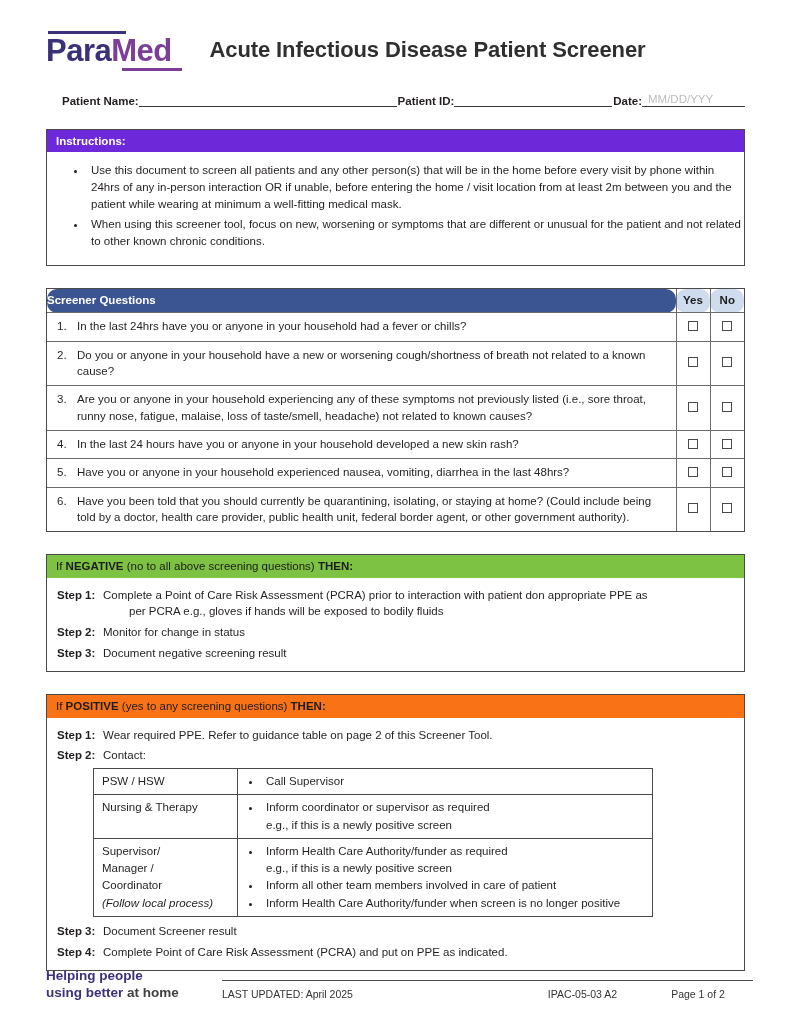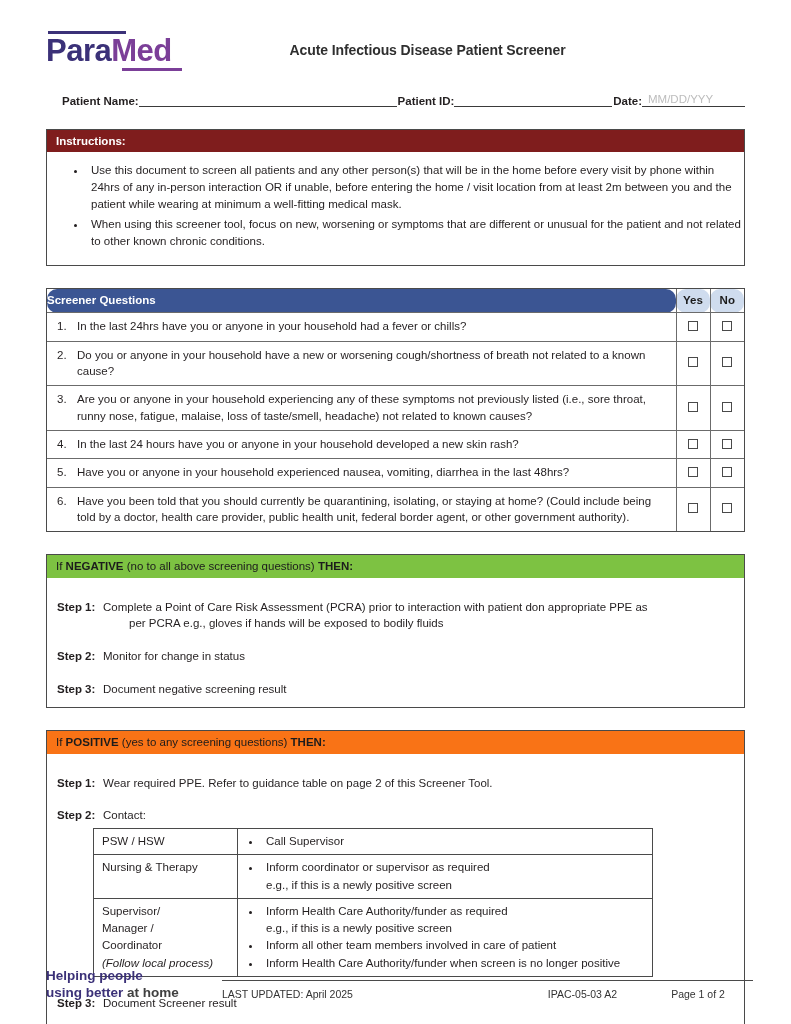--- a/index.html
+++ b/index.html
@@ -16,21 +16,21 @@
 
   
   .header { display:flex; align-items:center; padding-top: 38px; height: 62px; gap: 12px; }
   .logo { position: relative; width: 138px; flex: 0 0 138px; }
   .logo-topbar { position:absolute; left:2px; top:-4px; width:78px; height:3px; background:#3b3178; }
   .logo-underbar { position:absolute; left:76px; bottom:-5px; width:60px; height:3px; background:#7b3f98; }
   .logo-text { font-size: 31px; font-weight: 700; letter-spacing:-0.5px; line-height:1; }
   .logo-para { color:#3b3178; }
   .logo-med { color:#7b3f98; }
   .doc-title {
-    flex: 1 1 auto; text-align:center; font-size: 14px; font-weight: 700;
+    flex: 1 1 auto; text-align:center; font-size: 22px; font-weight: 700;
     color:#2f2f2f; letter-spacing:-0.1px; padding-right: 86px;
   }
 
   
   .patient-row {
     display:flex; align-items:flex-end; margin-top: 30px; font-size: 11.5px; font-weight: 700;
     color:#231f20;
     margin-left:16px;
   }
   .fld { display:flex; align-items:flex-end; }
@@ -42,21 +42,21 @@
   .date-ph {
     position:absolute; left:6px; bottom:1px; font-weight:400; font-size:11.5px; color:#bdbdbd;
   }
   .sp-1 { width: 16px; } .sp-2 { width: 14px; }
 
   
   .box { border:1px solid #4a4a4a; margin-top: 22px; }
   .bar {
     padding: 4px 9px; font-size: 11.5px; font-weight: 700; line-height:1.25;
   }
-  .bar-navy { background:#7f1d1d; color:#ffffff; }
+  .bar-navy { background:#6d28d9; color:#ffffff; }
   .bar-green { background:#7dc242; color:#1c1c1c; }
   .bar-orange { background:#f97316; color:#1c1c1c; }
   .bar-green .reg, .bar-orange .reg { font-weight:400; }
 
   
   .instr-body { padding: 10px 0 12px 0; }
   ul.bullets { margin:0; padding-left: 40px; }
   ul.bullets li {
     font-size: 11.5px; line-height: 1.48; margin-bottom: 3px; padding-left: 4px;
   }
@@ -78,21 +78,21 @@
   td.q .qrow { display:flex; }
   td.q .num { flex:0 0 30px; padding-left: 10px; font-variant-numeric: tabular-nums; }
   td.q .txt { flex:1 1 auto; }
   td.cb { border-left:1px solid #6b6b6b; text-align:center; }
   .chk {
     display:inline-block; width:10px; height:10px; border:1.1px solid #4a4a4a; background:#fff;
   }
 
   
   .steps { padding: 7px 0 8px 0; }
-  .step { display:flex; font-size:11.5px; line-height:1.45; padding: 2px 10px 2px 10px; margin-top: 12px; }
+  .step { display:flex; font-size:11.5px; line-height:1.45; padding: 2px 10px 2px 10px; }
   .step-lbl { flex:0 0 46px; font-weight:700; }
   .step-txt { flex:1 1 auto; }
   .step-txt .indent { display:block; padding-left: 26px; }
 
   
   .contact-wrap { padding: 2px 0 4px 46px; }
   table.contact { border-collapse:collapse; width: 560px; border:1px solid #4a4a4a; }
   table.contact td { border:1px solid #4a4a4a; font-size:11.5px; line-height:1.5; vertical-align:top; padding: 4px 8px; }
   td.ct-role { width: 144px; }
   td.ct-role .ln { display:block; }

